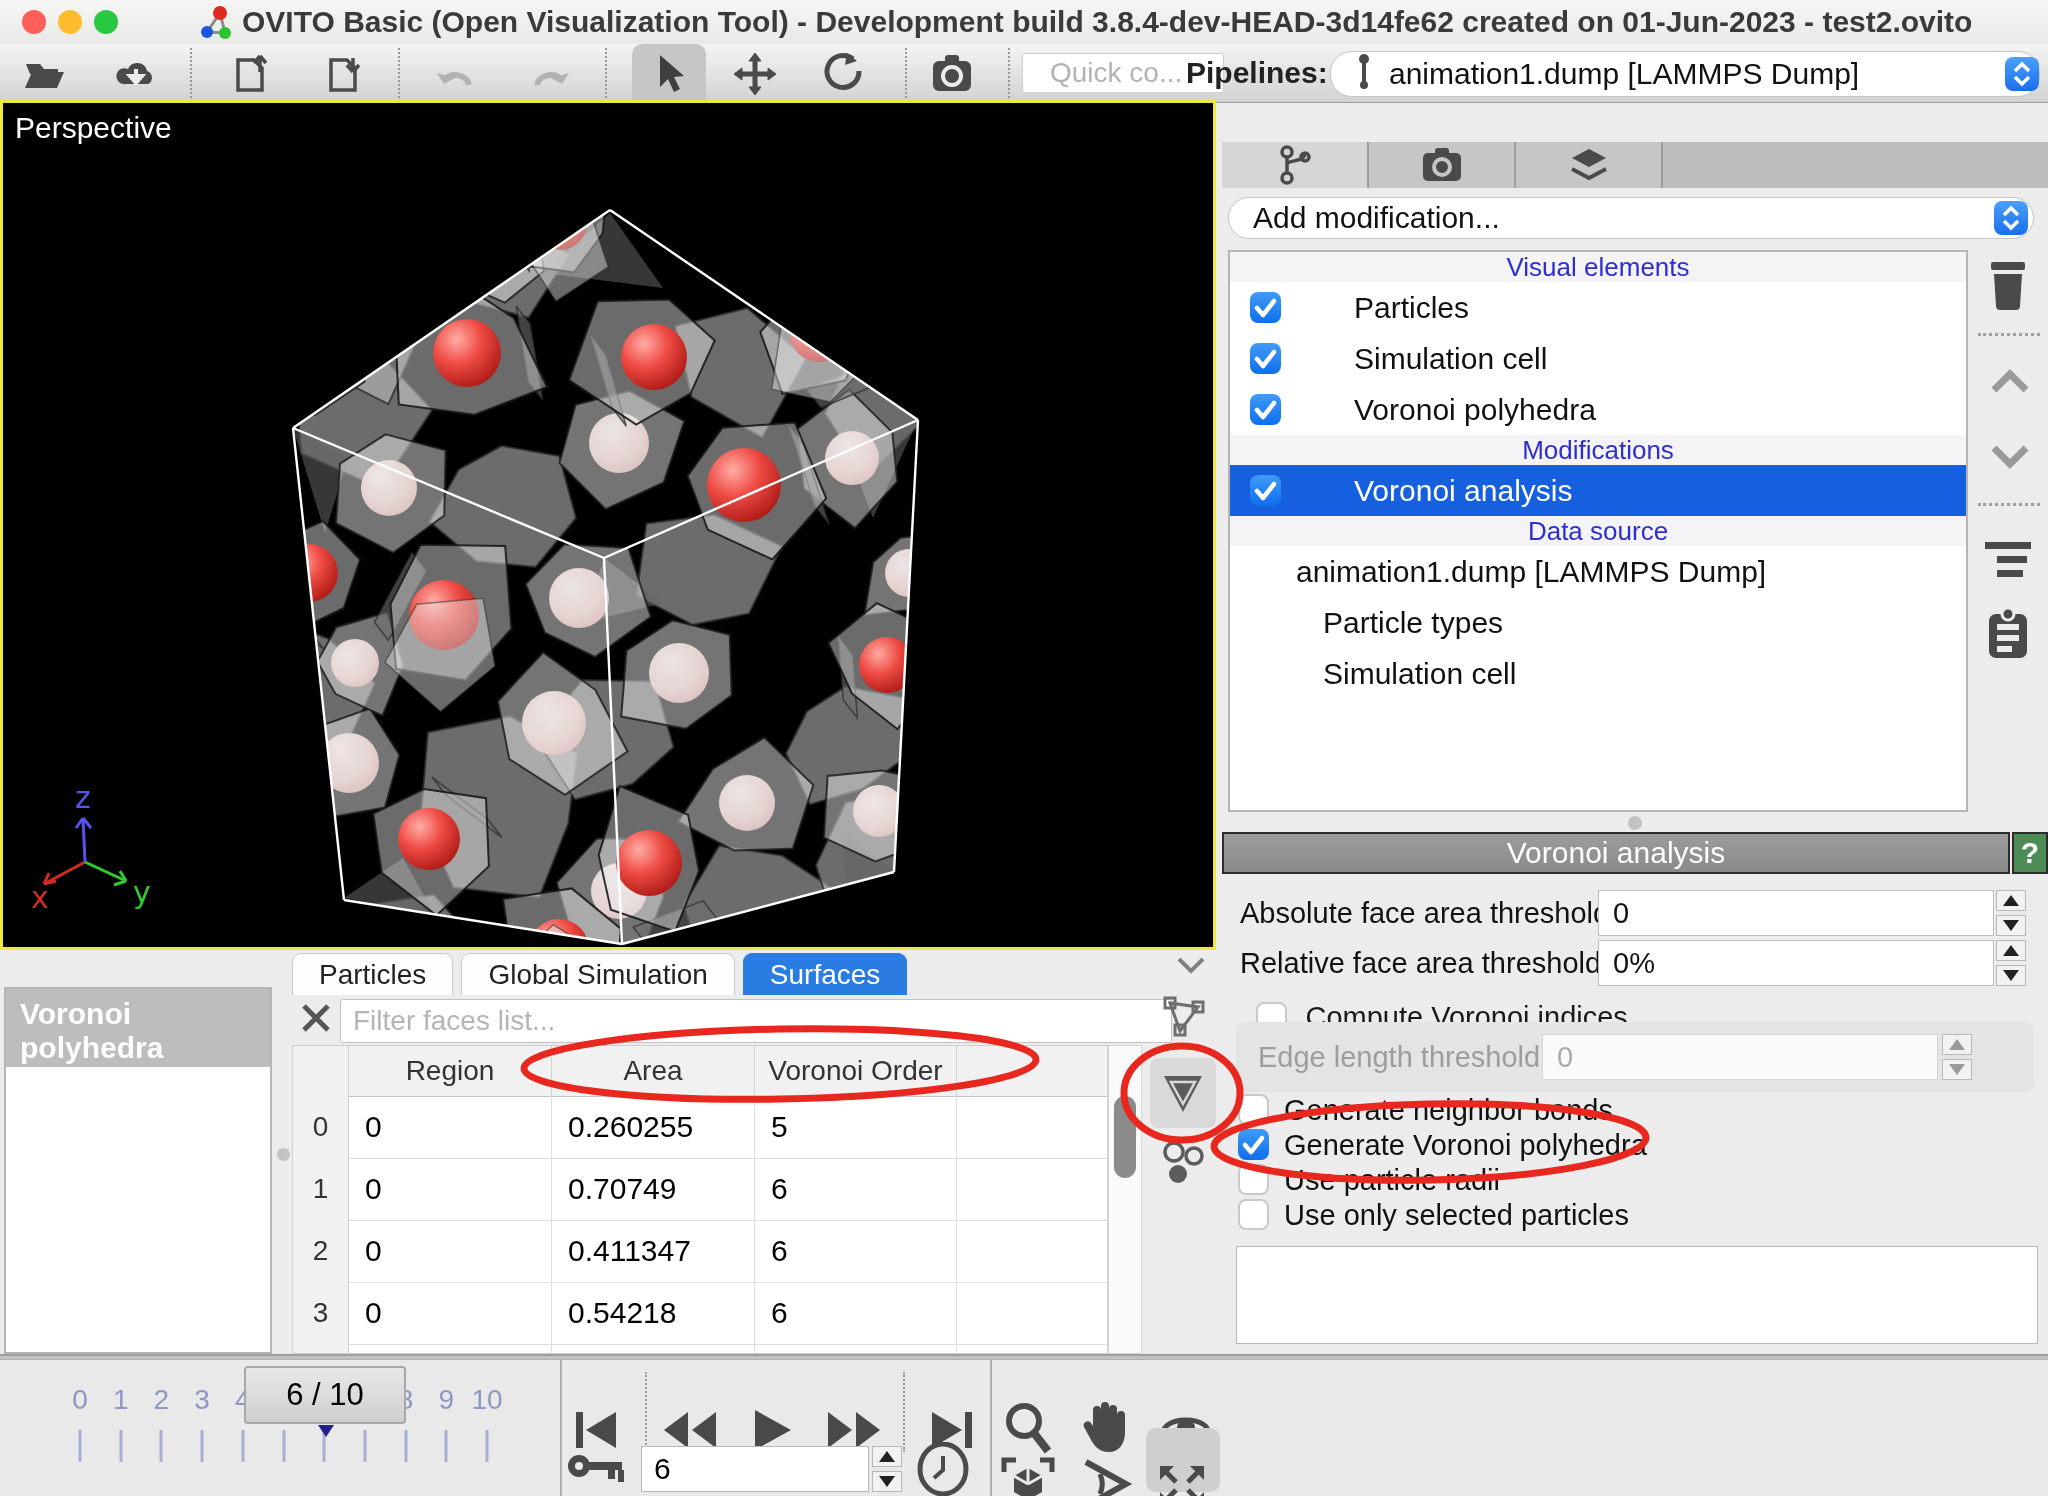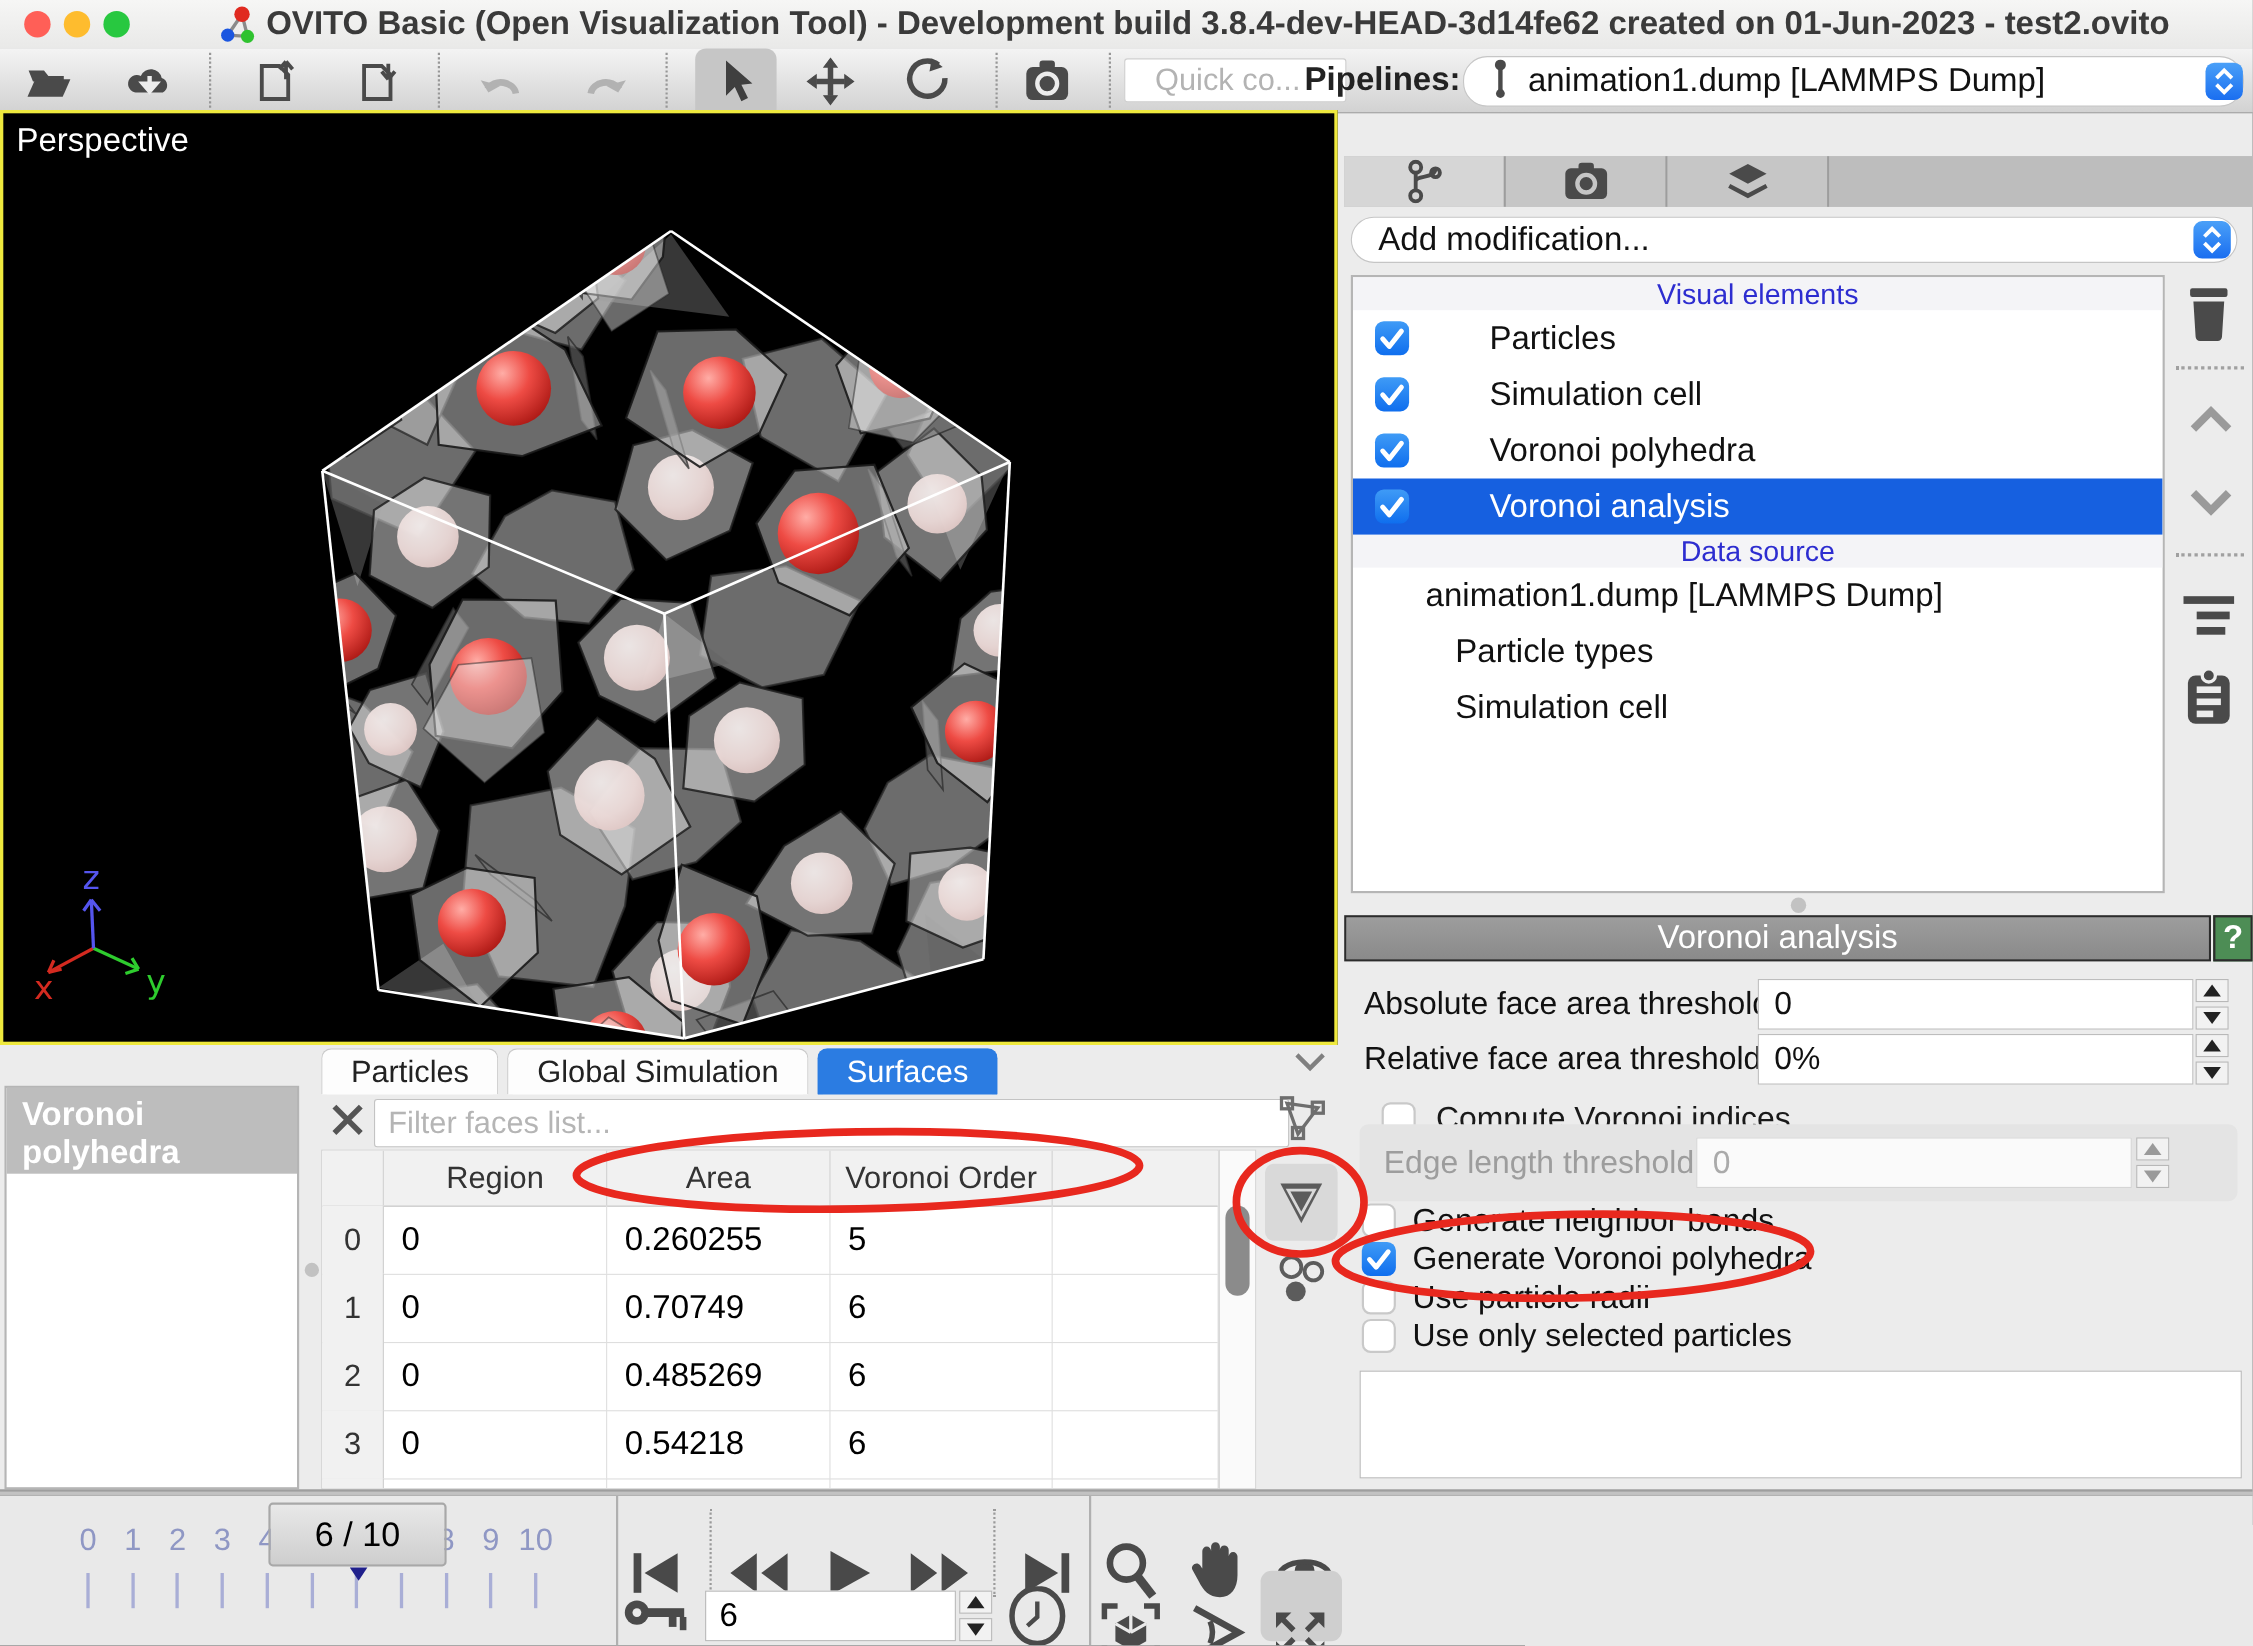--- a/index.html
+++ b/index.html
@@ -386,20 +386,21 @@
             <path d="M7 16l6 7 11-14" fill="none" stroke="#fff" stroke-width="4.5" stroke-linecap="round" stroke-linejoin="round"></path>
           </svg></span>
         <span class="plab">Simulation cell</span>
       </div>
       <div class="prow">
         <span class="cb on"><svg width="31" height="31" viewBox="0 0 31 31">
             <path d="M7 16l6 7 11-14" fill="none" stroke="#fff" stroke-width="4.5" stroke-linecap="round" stroke-linejoin="round"></path>
           </svg></span>
         <span class="plab">Voronoi polyhedra</span>
       </div>
+      <div class="psec">Modifications</div>
       <div class="prow sel">
         <span class="cb on"><svg width="31" height="31" viewBox="0 0 31 31">
             <path d="M7 16l6 7 11-14" fill="none" stroke="#fff" stroke-width="4.5" stroke-linecap="round" stroke-linejoin="round"></path>
           </svg></span>
         <span class="plab">Voronoi analysis</span>
       </div>
       <div class="psec">Data source</div>
       <div class="prow">
         <span class="plab ds0">animation1.dump [LAMMPS Dump]</span>
       </div>
@@ -558,21 +559,21 @@
       </div>
       <div class="trow" style="top: 112px; border-bottom: 1px solid rgb(222, 222, 222);">
         <span class="tidx">1</span>
         <span class="tcell" style="left: 56px; width: 203px;">0</span>
         <span class="tcell" style="left: 259px; width: 203px;">0.70749</span>
         <span class="tcell" style="left: 462px; width: 202px;">6</span>
       </div>
       <div class="trow" style="top: 174px; border-bottom: 1px solid rgb(222, 222, 222);">
         <span class="tidx">2</span>
         <span class="tcell" style="left: 56px; width: 203px;">0</span>
-        <span class="tcell" style="left: 259px; width: 203px;">0.485269</span>
+        <span class="tcell" style="left: 259px; width: 203px;">0.411347</span>
         <span class="tcell" style="left: 462px; width: 202px;">6</span>
       </div>
       <div class="trow" style="top: 236px; border-bottom: 1px solid rgb(222, 222, 222);">
         <span class="tidx">3</span>
         <span class="tcell" style="left: 56px; width: 203px;">0</span>
         <span class="tcell" style="left: 259px; width: 203px;">0.54218</span>
         <span class="tcell" style="left: 462px; width: 202px;">6</span>
       </div>
       <div class="trow" style="top: 298px; border-bottom: 1px solid rgb(222, 222, 222);">
         <span class="tidx">4</span>

